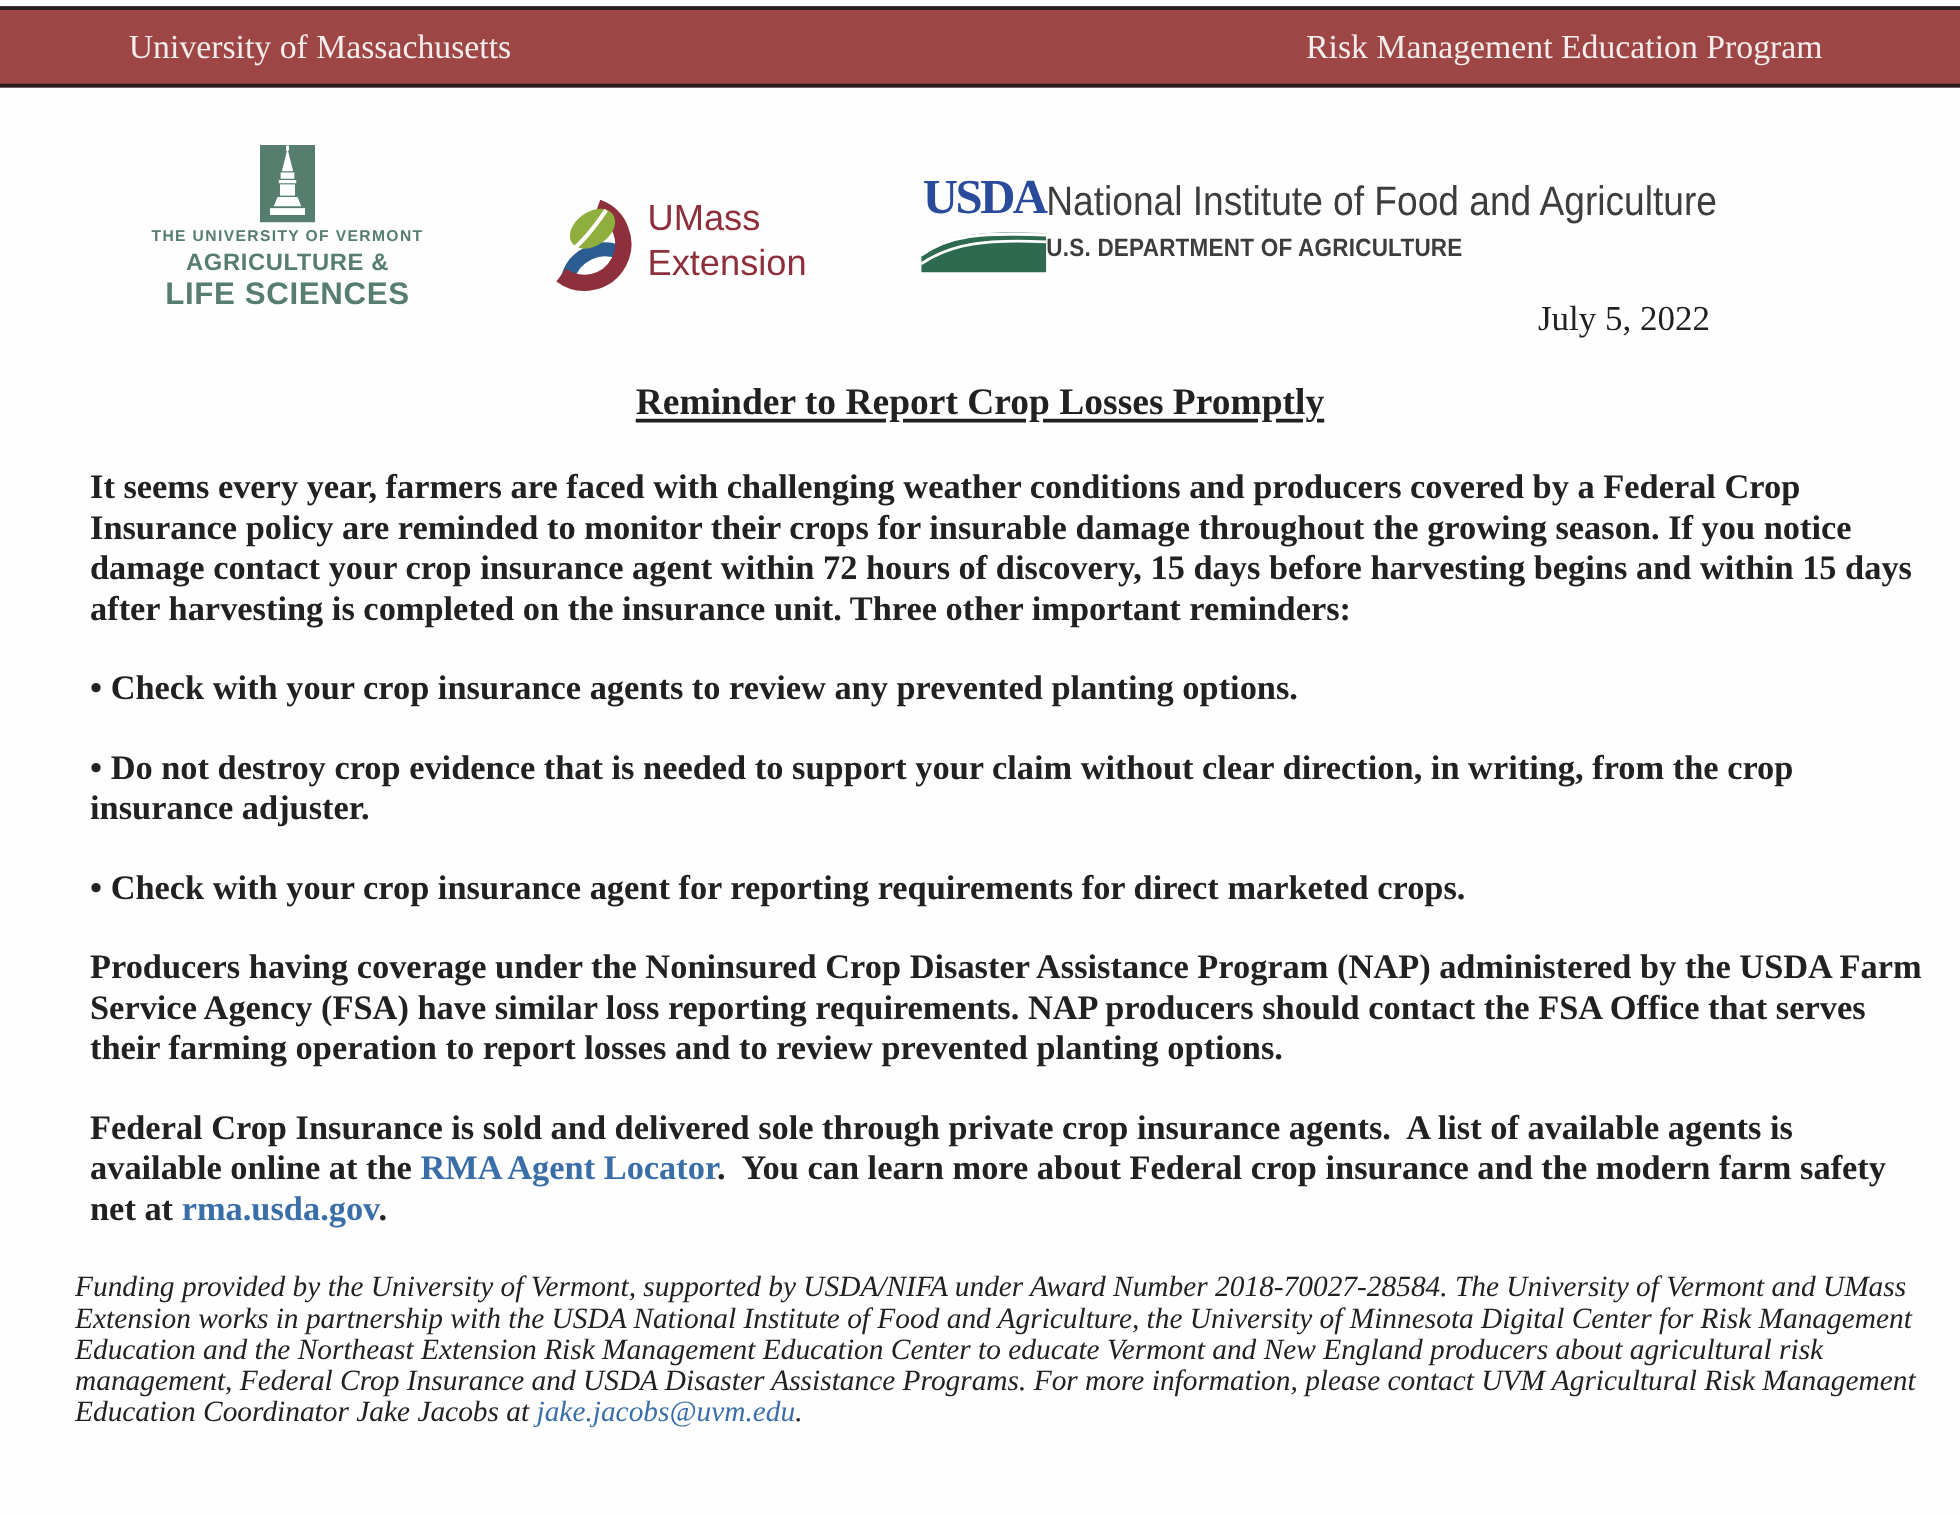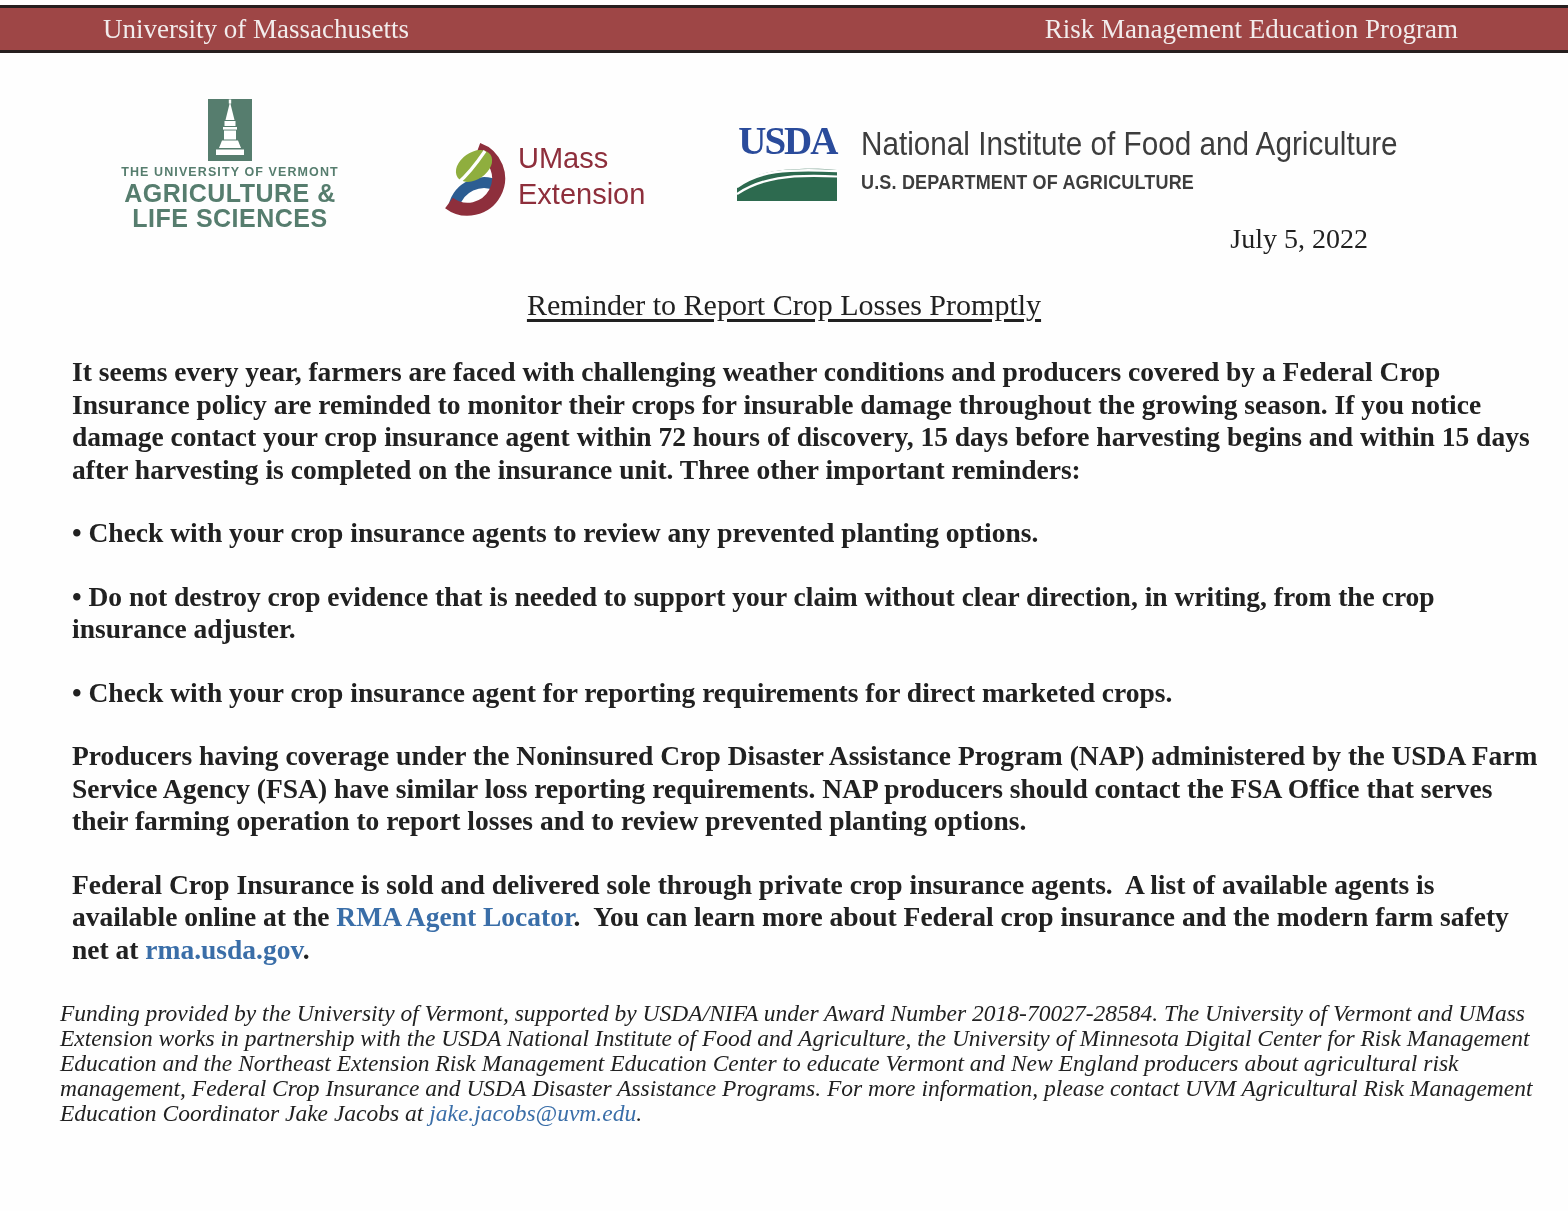--- a/index.html
+++ b/index.html
@@ -1,52 +1,52 @@
 <!DOCTYPE html>
 <html style="--c-header_bg: #9e4646; --c-header_text: #f2ecec; --c-header_border: #261e1e; --c-body_text: #212121; --c-link: #3a6ea8; --c-uvm_green: #567d6e; --c-umass_maroon: #8e2f3c; --c-leaf_green: #8fae3e; --c-swoosh_blue: #2c5d92; --c-usda_blue: #2a4b9b; --c-usda_green: #2d6a4f; --c-nifa_text: #3d3d3d;"><head>
 <meta charset="utf-8">
 <style>
   html,body{margin:0;padding:0;background:#ffffff;}
   .page{position:relative;width:1568px;height:1211px;background:#fefefe;overflow:hidden;
         font-family:"Liberation Serif", serif;color:var(--c-body_text,#212121);}
 
   
-  .header-bar{margin-top:5px;height:48px;background:var(--c-header_bg,#9e4646);
+  .header-bar{margin-top:5px;height:65px;background:var(--c-header_bg,#9e4646);
     border-top:3px solid var(--c-header_border,#261e1e);
     border-bottom:3px solid var(--c-header_border,#261e1e);
     display:flex;justify-content:space-between;align-items:center;
     padding:0 110px 0 103px;box-sizing:border-box;width:100%;}
   .header-bar span{font-size:27px;color:var(--c-header_text,#f2ecec);}
 
   
   .logos-row{margin-top:38px;height:132px;display:flex;align-items:flex-start;padding-left:118px;}
   .uvm-logo{width:224px;text-align:center;margin-top:8px;color:var(--c-uvm_green,#567d6e);
     font-family:"Liberation Sans",sans-serif;}
   .uvm-square{width:44px;height:62px;margin:0 auto;display:block;}
   .uvm-l1{font-weight:bold;font-size:12.5px;letter-spacing:1.1px;margin-top:4px;white-space:nowrap;}
-  .uvm-l2{font-weight:bold;font-size:25px;letter-spacing:.5px;line-height:25px;margin-top:2px;white-space:nowrap;}
+  .uvm-l2{font-weight:bold;font-size:19px;letter-spacing:.5px;line-height:25px;margin-top:2px;white-space:nowrap;}
   .uvm-l3{font-weight:bold;font-size:25px;letter-spacing:.5px;line-height:25px;white-space:nowrap;}
 
   .umass-logo{margin-left:86px;margin-top:48px;display:flex;gap:12px;}
   .umass-text{font-family:"Liberation Sans",sans-serif;color:var(--c-umass_maroon,#8e2f3c);
     font-size:29px;line-height:36px;margin-top:1px;}
-  .usda-logo{margin-left:92px;margin-top:32px;display:flex;gap:24px;}
+  .usda-logo{margin-left:92px;margin-top:32px;display:flex;}
   .usda-col{width:100px;text-align:center;}
   .usda-word{font-family:"Liberation Serif",serif;font-weight:bold;font-size:39px;
     letter-spacing:-2px;color:var(--c-usda_blue,#2a4b9b);line-height:36px;}
   .nifa-col{padding-top:2px;}
   .nifa-title{font-family:"Liberation Sans",sans-serif;font-size:33px;color:var(--c-nifa_text,#3d3d3d);
     transform:scaleX(.9);transform-origin:left;white-space:nowrap;}
   .nifa-sub{font-family:"Liberation Sans",sans-serif;font-weight:bold;font-size:20px;
     color:var(--c-nifa_text,#3d3d3d);transform:scaleX(.9);transform-origin:left;
     margin-top:8px;white-space:nowrap;letter-spacing:.2px;}
 
   
   .date-line{text-align:right;padding-right:200px;font-size:28px;}
-  .page-title{margin-top:33px;text-align:center;font-size:30px;font-weight:normal;
+  .page-title{margin-top:33px;text-align:center;font-size:30px;font-weight:bold;
     text-decoration:underline;text-underline-offset:4px;}
   .letter-body{padding:34px 30px 0 60px;font-size:27.5px;line-height:32.5px;}
   .para{margin:0 0 31px 12px;white-space:pre-wrap;font-weight:bold;}
   .footer-note{margin-top:35px;font-style:italic;font-size:23.5px;line-height:25px;
     white-space:pre-wrap;}
   .link{color:var(--c-link,#3a6ea8);cursor:pointer;text-decoration:none;}
 </style>
 </head>
 <body>
 

